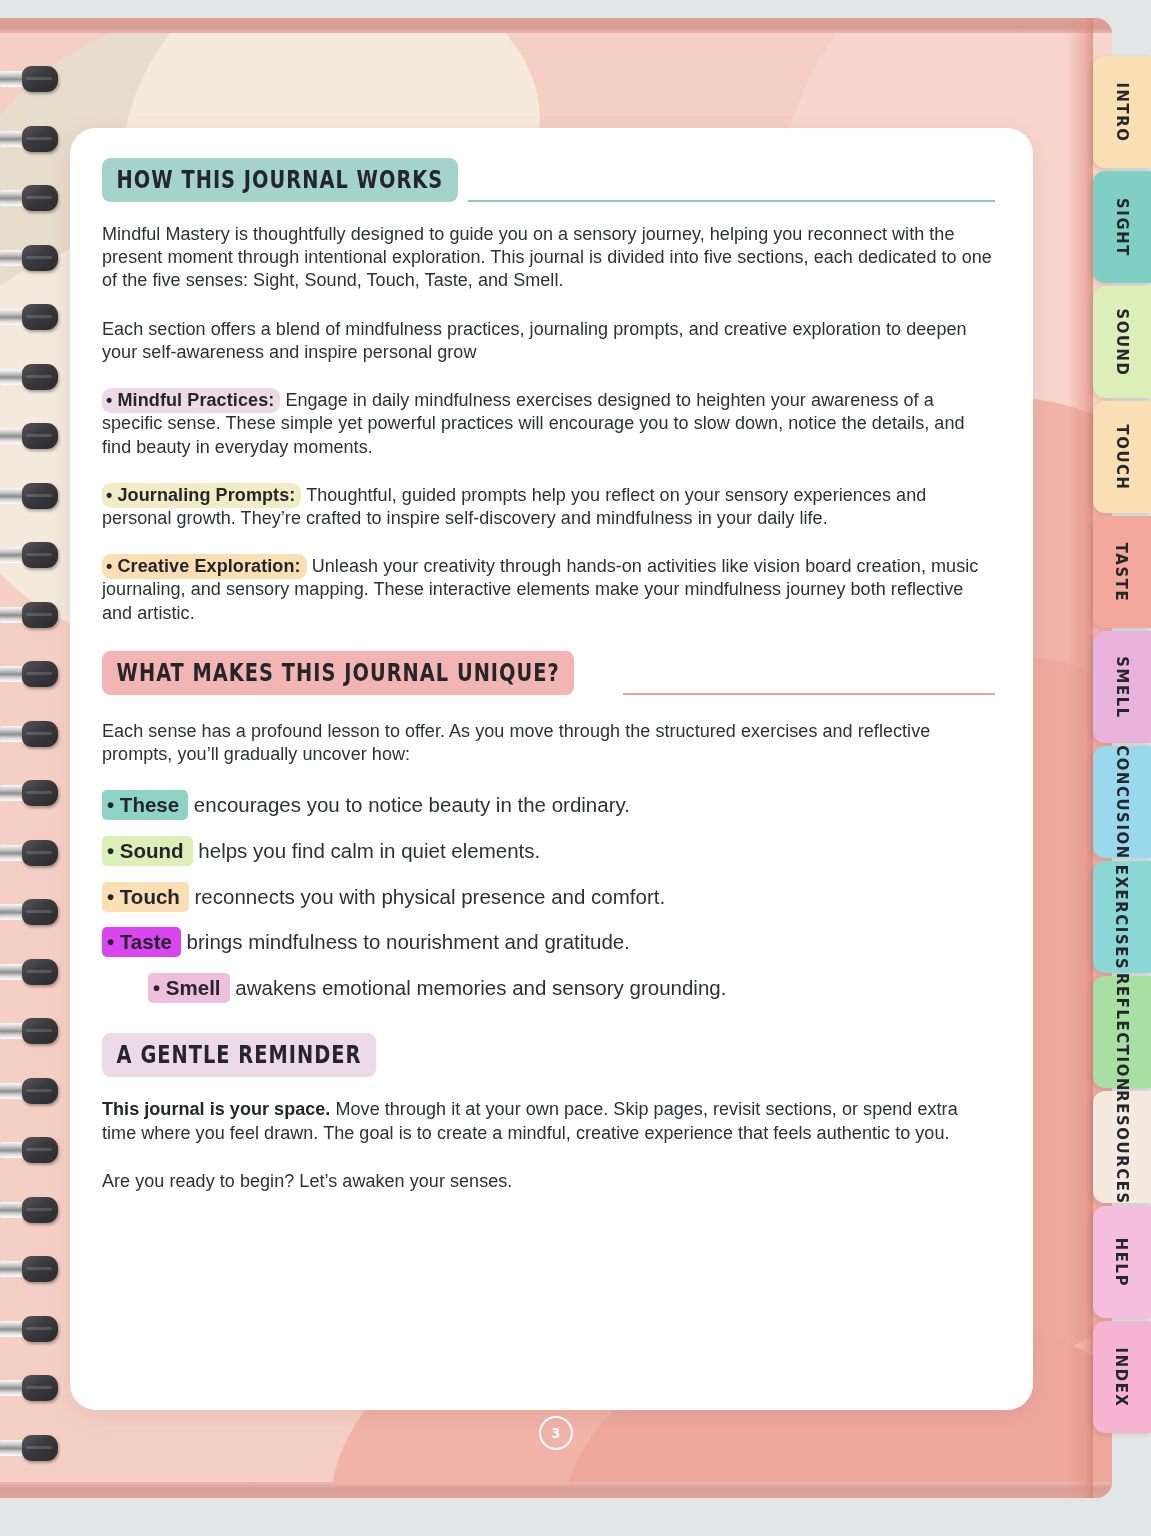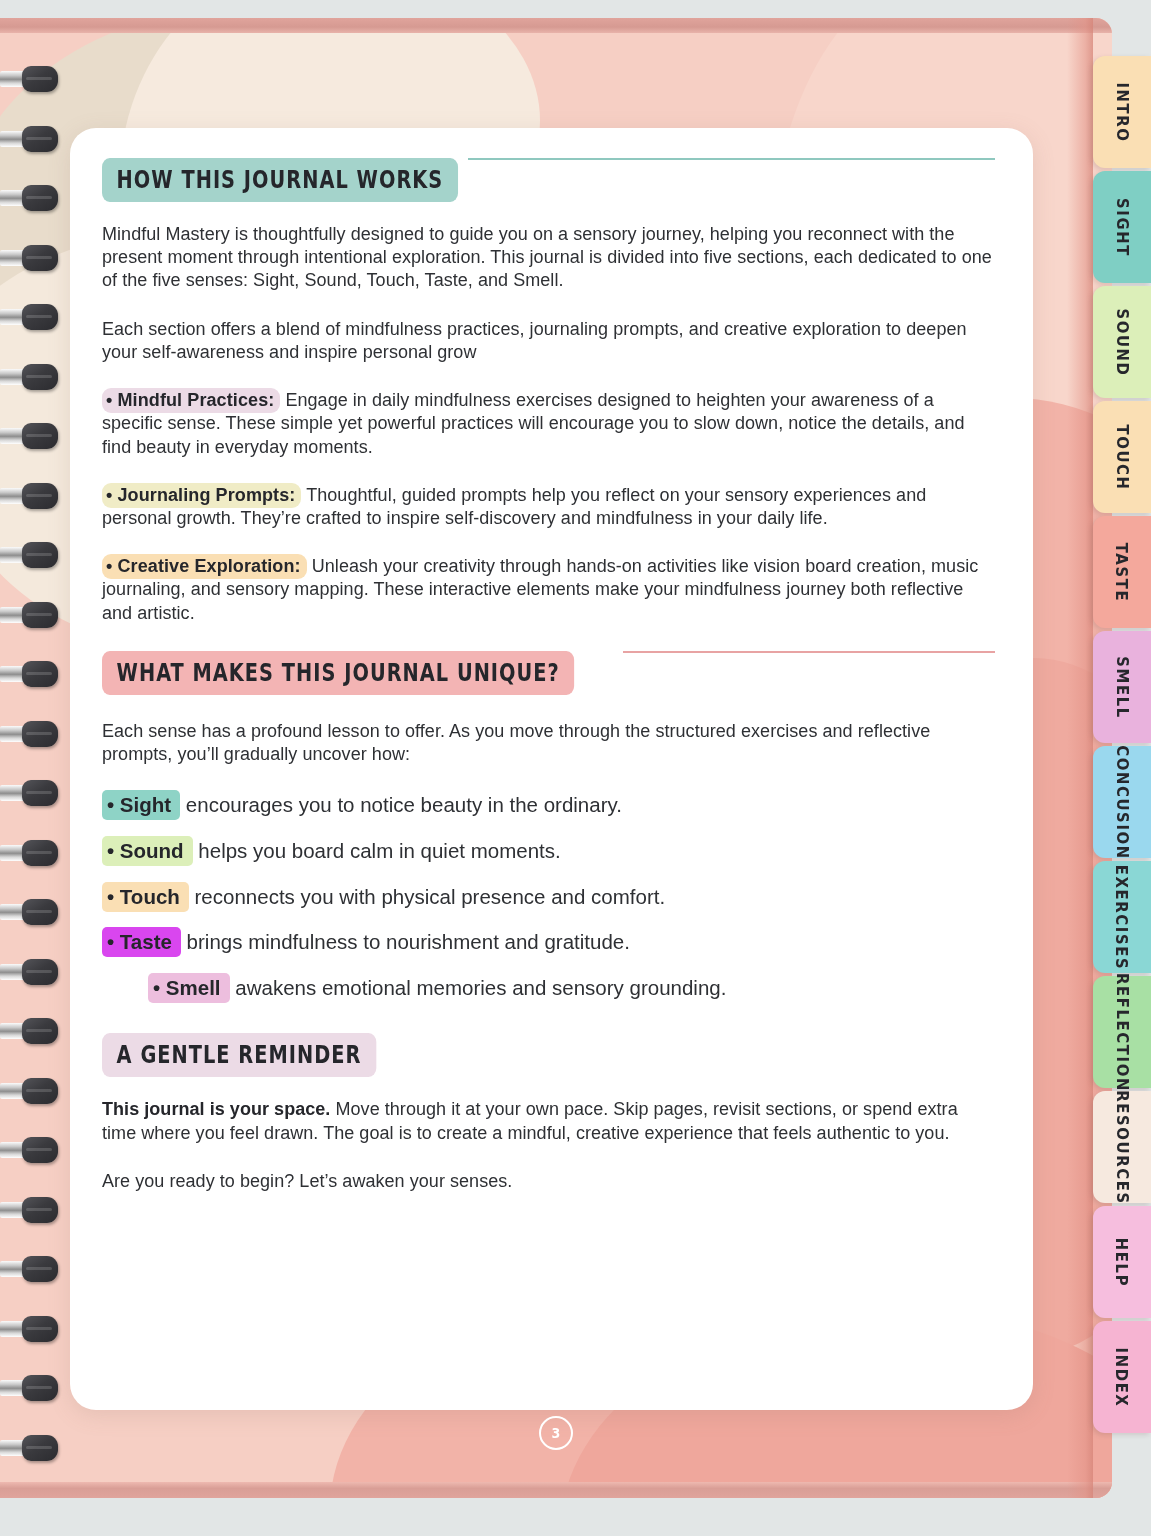--- a/index.html
+++ b/index.html
@@ -143,21 +143,21 @@
     background: #ffffff;
     border-radius: 26px;
     box-shadow: 0 5px 22px rgba(150,110,100,.17);
     z-index: 8;
     padding: 30px 38px 0 32px;
   }
 
   
   .heading-row {
     display: flex;
-    align-items: flex-start;
+    align-items: flex-end;
     gap: 0;
   }
   .heading-pill {
     display: inline-block;
     padding: 7px 17px 8px 17px;
     border-radius: 9px;
     font-family: "DejaVu Sans Condensed", "Liberation Sans Narrow", "Liberation Sans", sans-serif;
     font-size: 25px;
     font-weight: 700;
     letter-spacing: 1.2px;
@@ -315,26 +315,26 @@
 
     <div class="heading-row" style="margin-top:26px;gap:20px;">
       <span class="heading-pill" id="h2-pill" style="background: rgb(243, 180, 180);">WHAT MAKES THIS JOURNAL UNIQUE?</span>
       <span class="heading-rule" id="h2-rule" style="background: rgb(232, 163, 163);"></span>
     </div>
 
     <p class="para gap-l">Each sense has a profound lesson to offer. As you move through the structured exercises and reflective prompts, you’ll gradually uncover how:</p>
 
     <div style="margin-top:26px;">
       <div class="sense-row">
-        <span class="mark-sense" id="s0-mark" style="background: rgb(142, 211, 198);">• Sight</span>
+        <span class="mark-sense" id="s0-mark" style="background: rgb(142, 211, 198);">• These</span>
         <span>encourages you to notice beauty in the ordinary.</span>
       </div>
       <div class="sense-row">
         <span class="mark-sense" id="s1-mark" style="background: rgb(220, 239, 185);">• Sound</span>
-        <span>helps you board calm in quiet moments.</span>
+        <span>helps you find calm in quiet elements.</span>
       </div>
       <div class="sense-row">
         <span class="mark-sense" id="s2-mark" style="background: rgb(250, 223, 180);">• Touch</span>
         <span>reconnects you with physical presence and comfort.</span>
       </div>
       <div class="sense-row">
         <span class="mark-sense" id="s3-mark" style="background: #d946ef;">• Taste</span>
         <span>brings mindfulness to nourishment and gratitude.</span>
       </div>
       <div class="sense-row">

